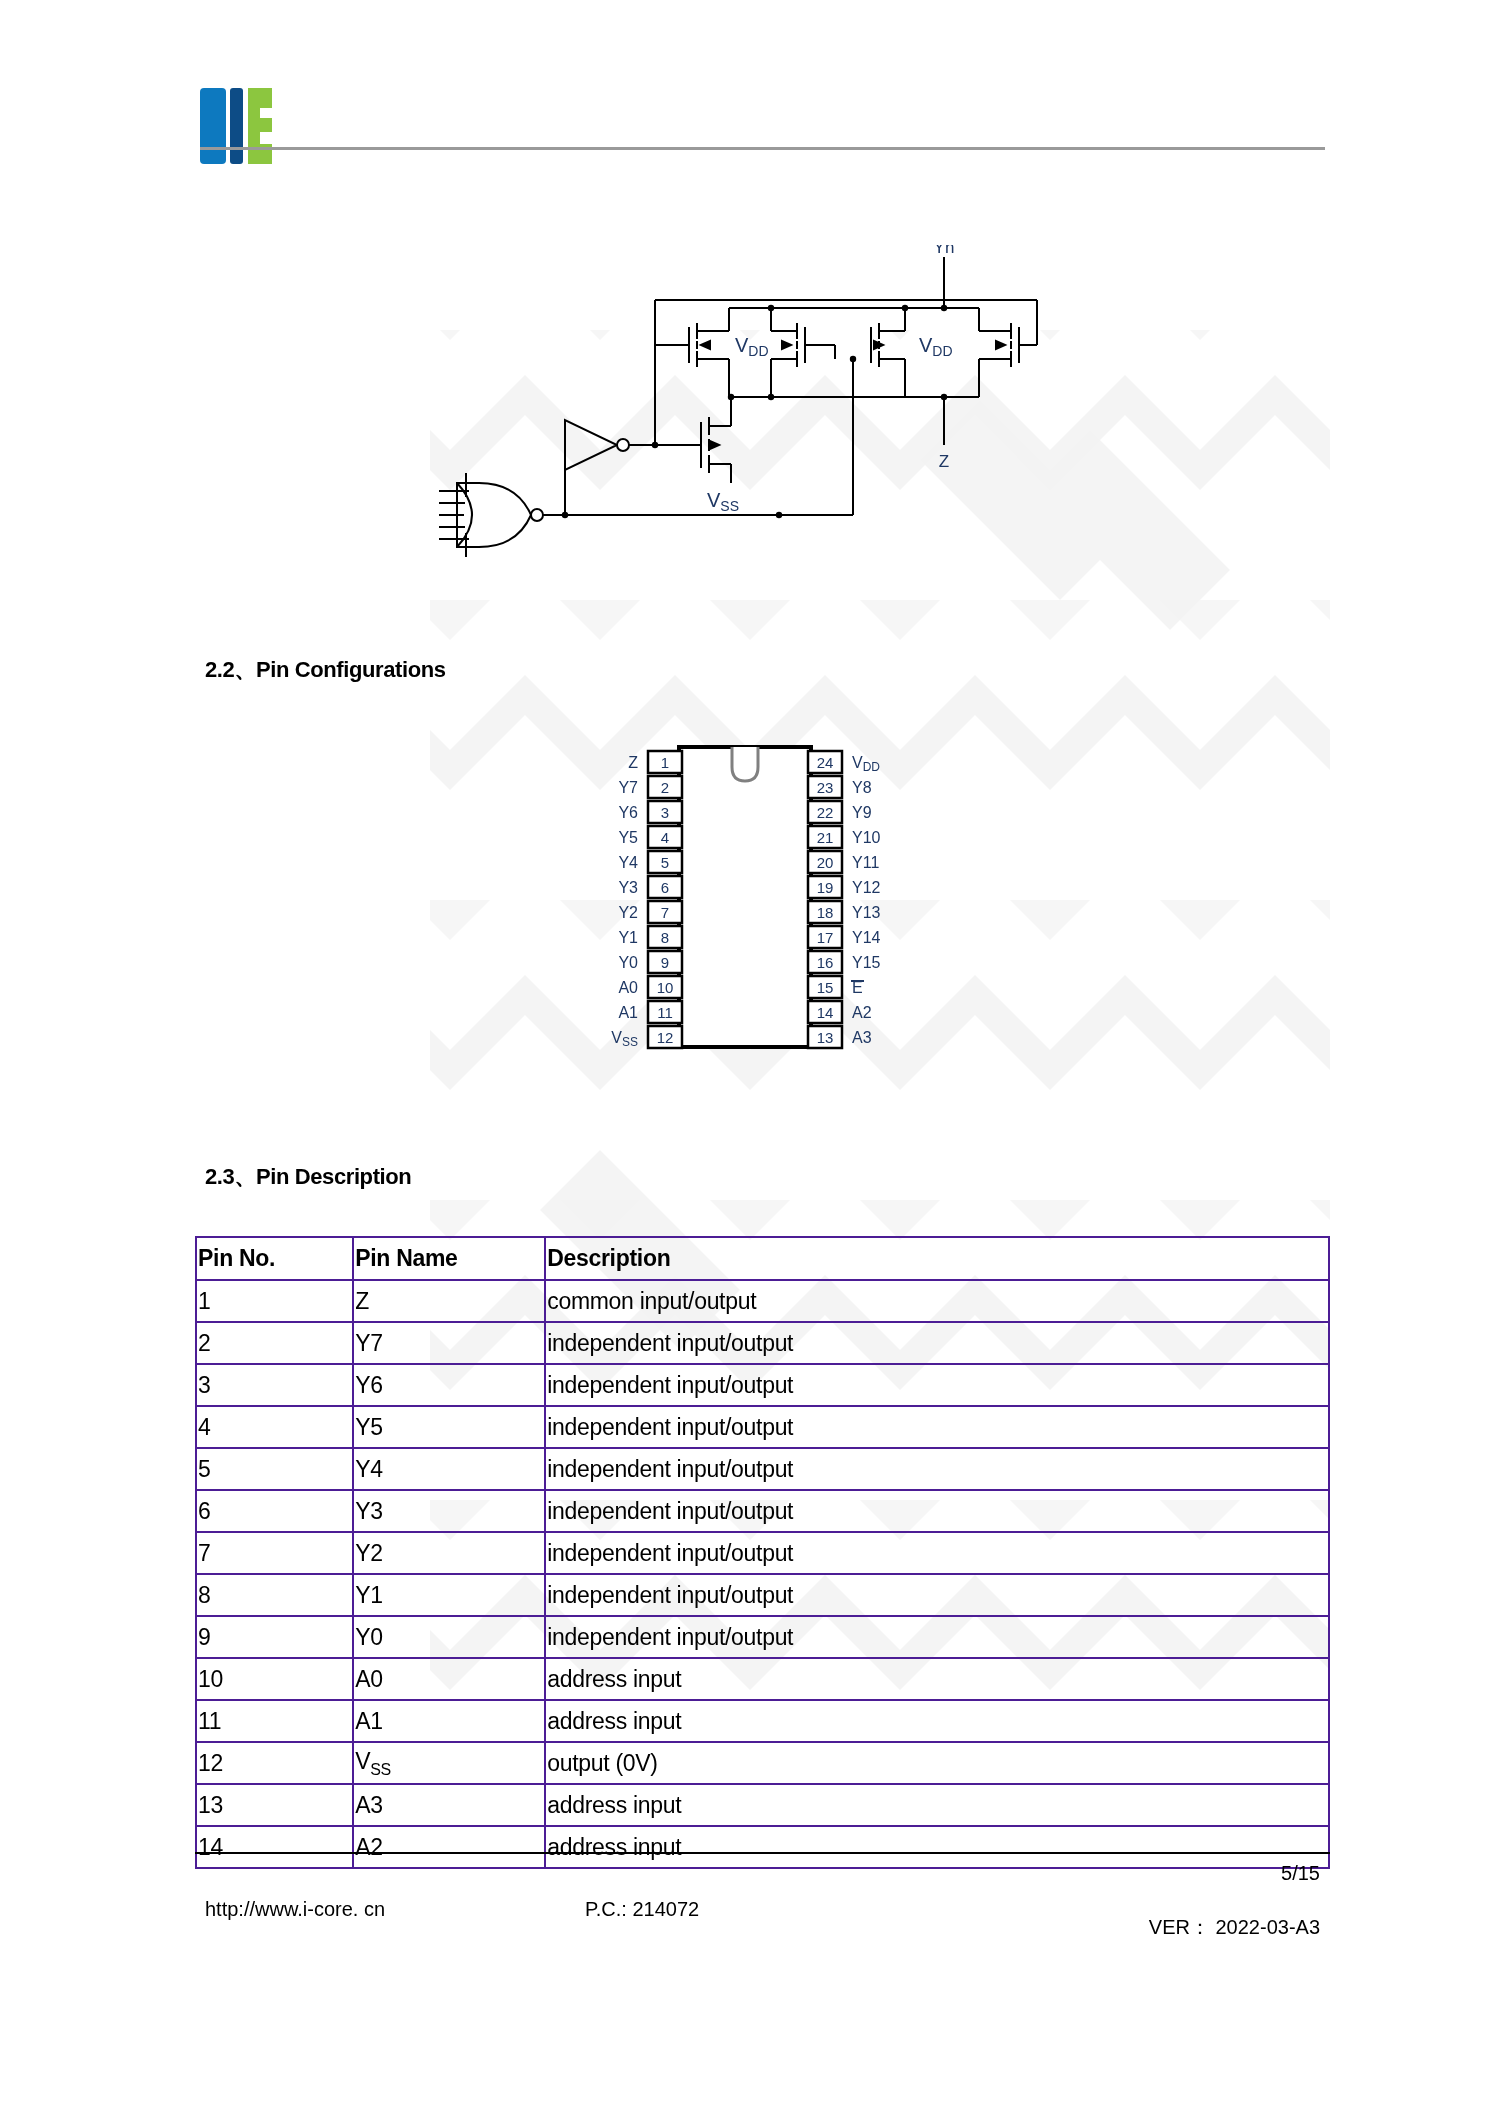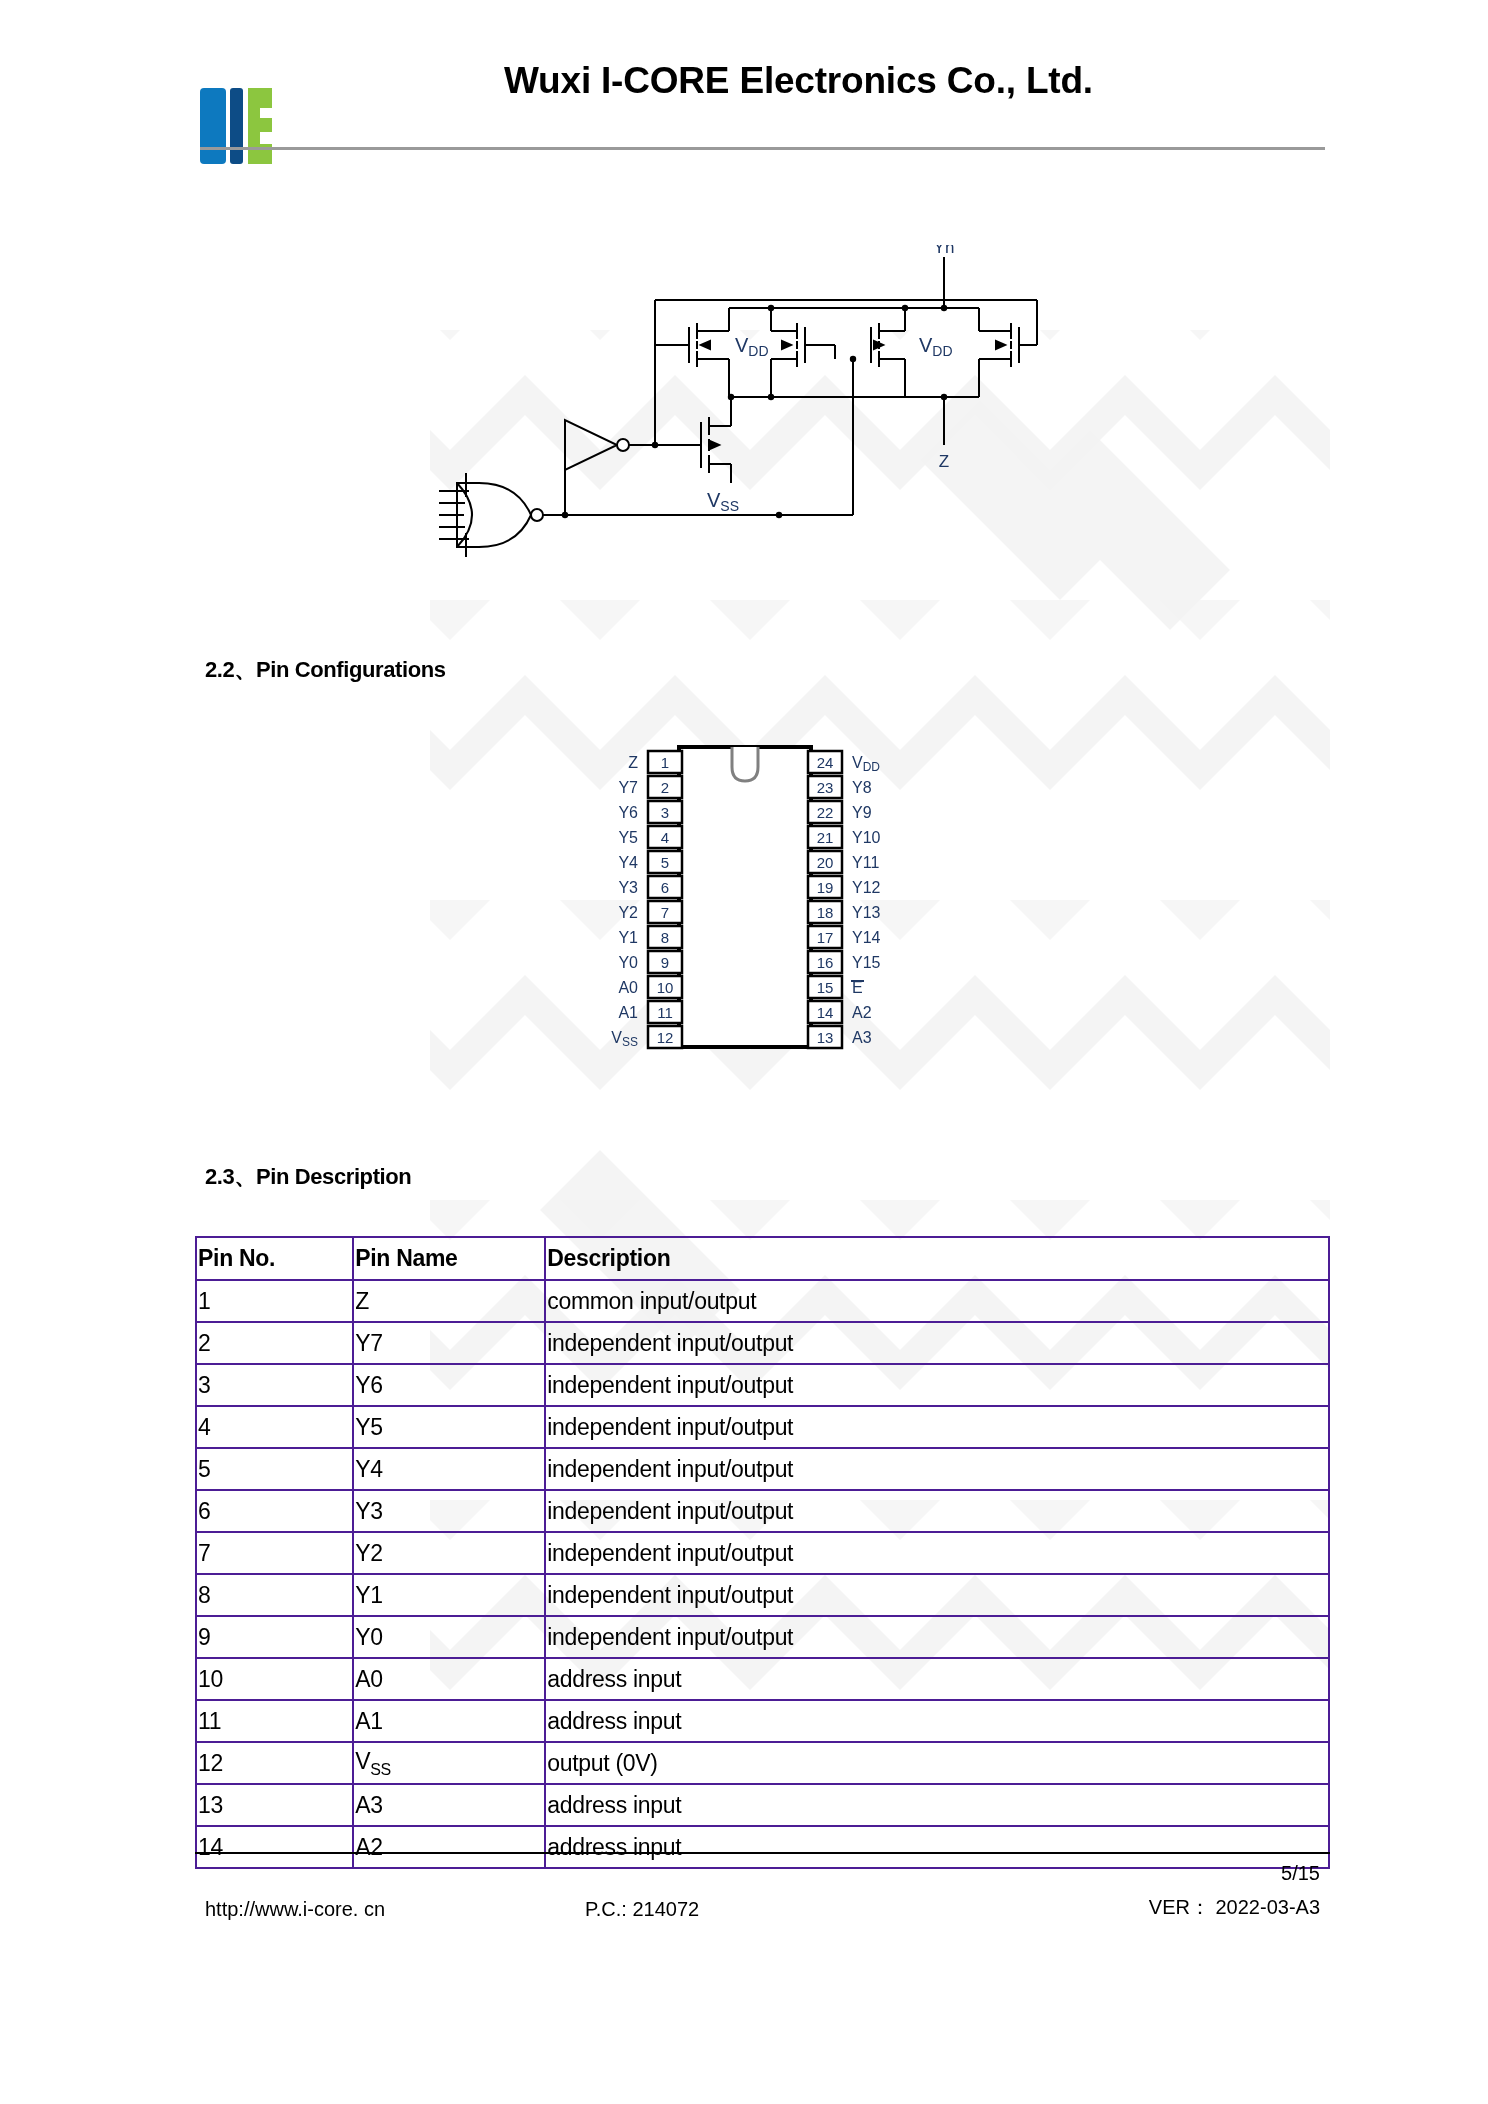--- a/index.html
+++ b/index.html
@@ -164,21 +164,21 @@
     top: 1858px;
     width: 1135px;
     height: 90px;
     font-size: 20px;
     z-index: 2;
   }
   .f-addr  { position: absolute; left: 10px;  top: 4px;  white-space: nowrap; }
   .f-url   { position: absolute; left: 10px;  top: 40px; }
   .f-pc    { position: absolute; left: 390px; top: 40px; white-space: nowrap; }
   .f-page  { position: absolute; right: 10px; top: 4px;  }
-  .f-ver   { position: absolute; right: 10px; top: 36px; white-space: nowrap; }
+  .f-ver   { position: absolute; right: 10px; top: 56px; white-space: nowrap; }
 
   .svg-text-label { font-family: "Liberation Sans", sans-serif; }
 </style>
 </head>
 <body>
 
 <div id="page">
 
   <svg class="watermark" viewBox="0 0 1488 2104" xmlns="http://www.w3.org/2000/svg">
     <defs>
@@ -196,21 +196,20 @@
   </svg>
 
   <div class="header">
 
     <svg class="logo" viewBox="0 0 72 78" xmlns="http://www.w3.org/2000/svg">
       <rect x="0" y="2" width="26" height="76" rx="4" fill="#0d79bf"></rect>
       <rect x="30" y="2" width="13" height="76" rx="3" fill="#0d4c86"></rect>
       <path d="M 48 2 L 72 2 L 72 22 L 60 22 L 60 32 L 72 32 L 72 46 L 60 46 L 60 58 L 72 58 L 72 78 L 48 78 Z" fill="#8cc63f"></path>
     </svg>
 
-    <div class="company-title">Wuxi I-CORE Electronics Co., Ltd.</div>
 
   </div>
   <div class="header-rule"></div>
 
   <div class="schematic-wrap">
     <svg width="700" height="320" viewBox="0 0 700 320" xmlns="http://www.w3.org/2000/svg">
       <g stroke="#000000" stroke-width="2" fill="none">
 
         <path d="M 18 238 Q 48 270 18 302"></path>
         <path d="M 18 238 L 40 238 Q 78 238 92 270 Q 78 302 40 302 L 18 302 Z"></path>

